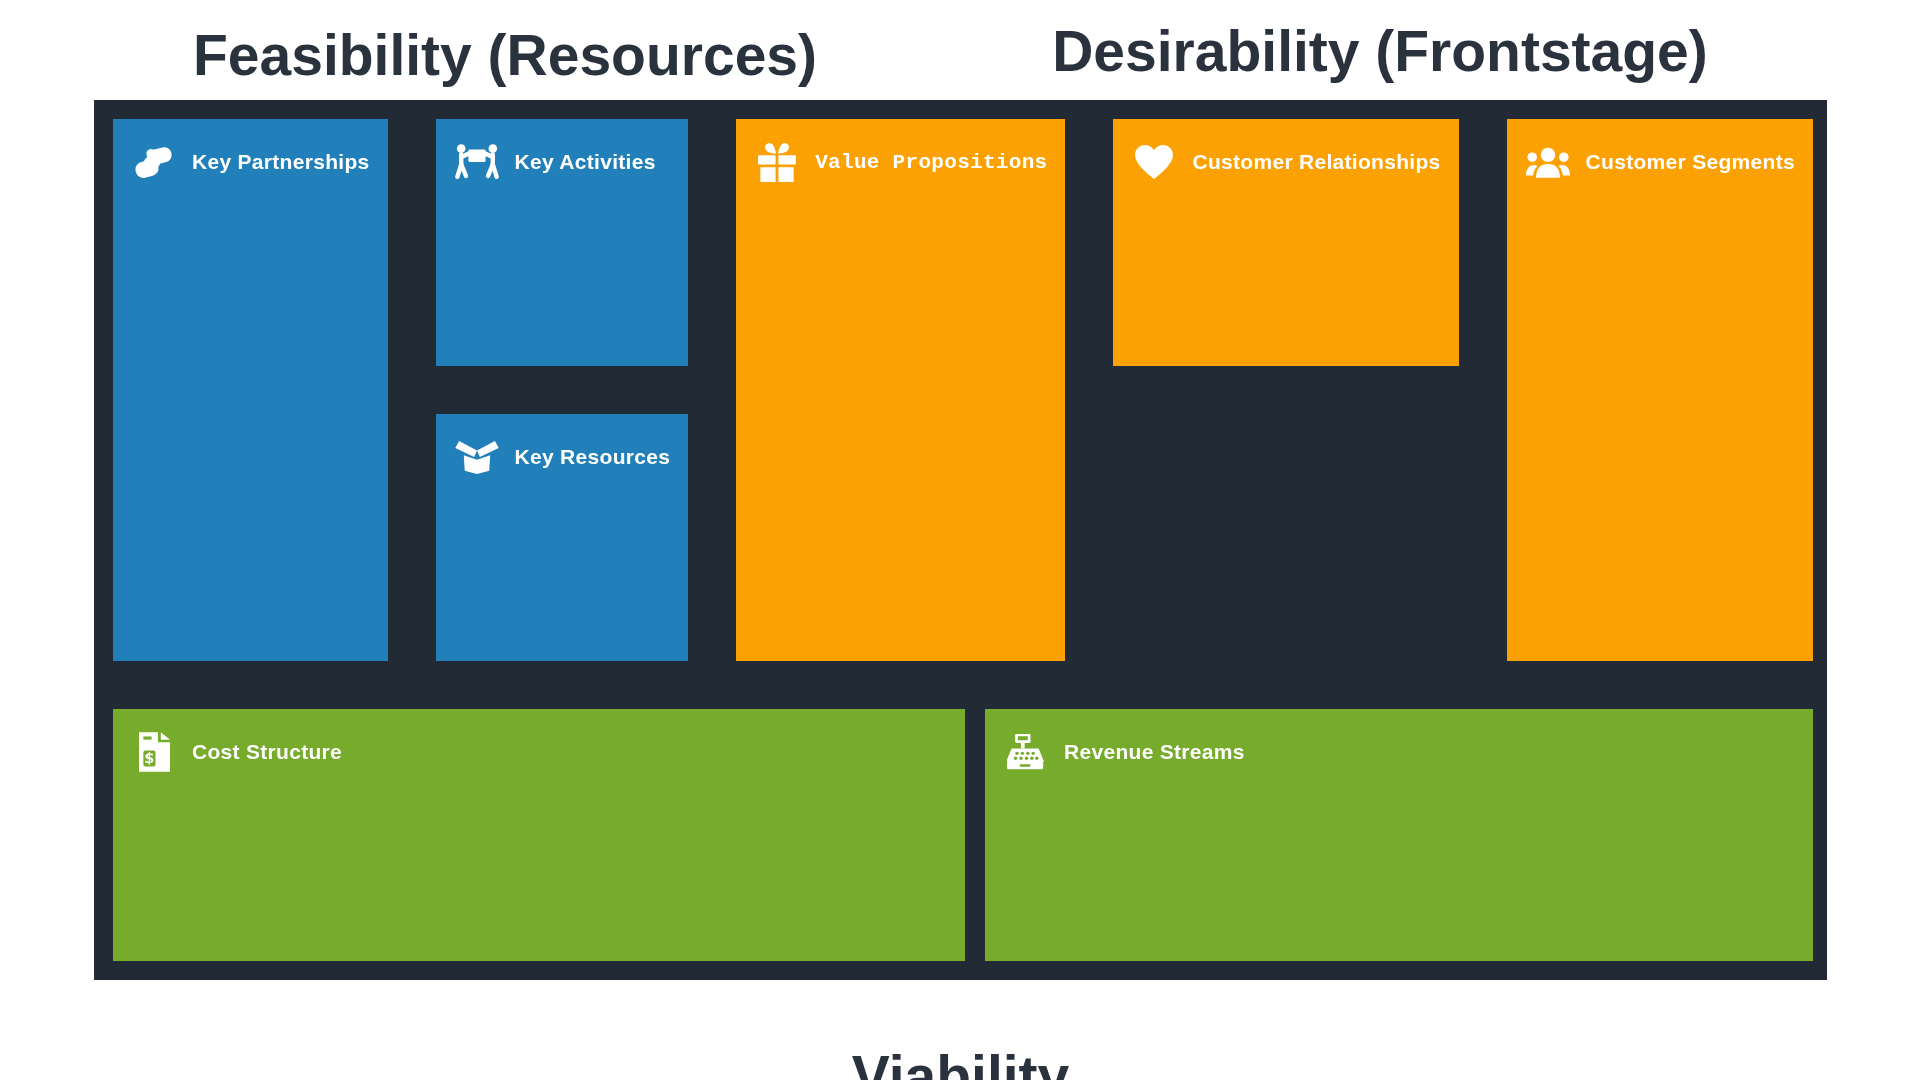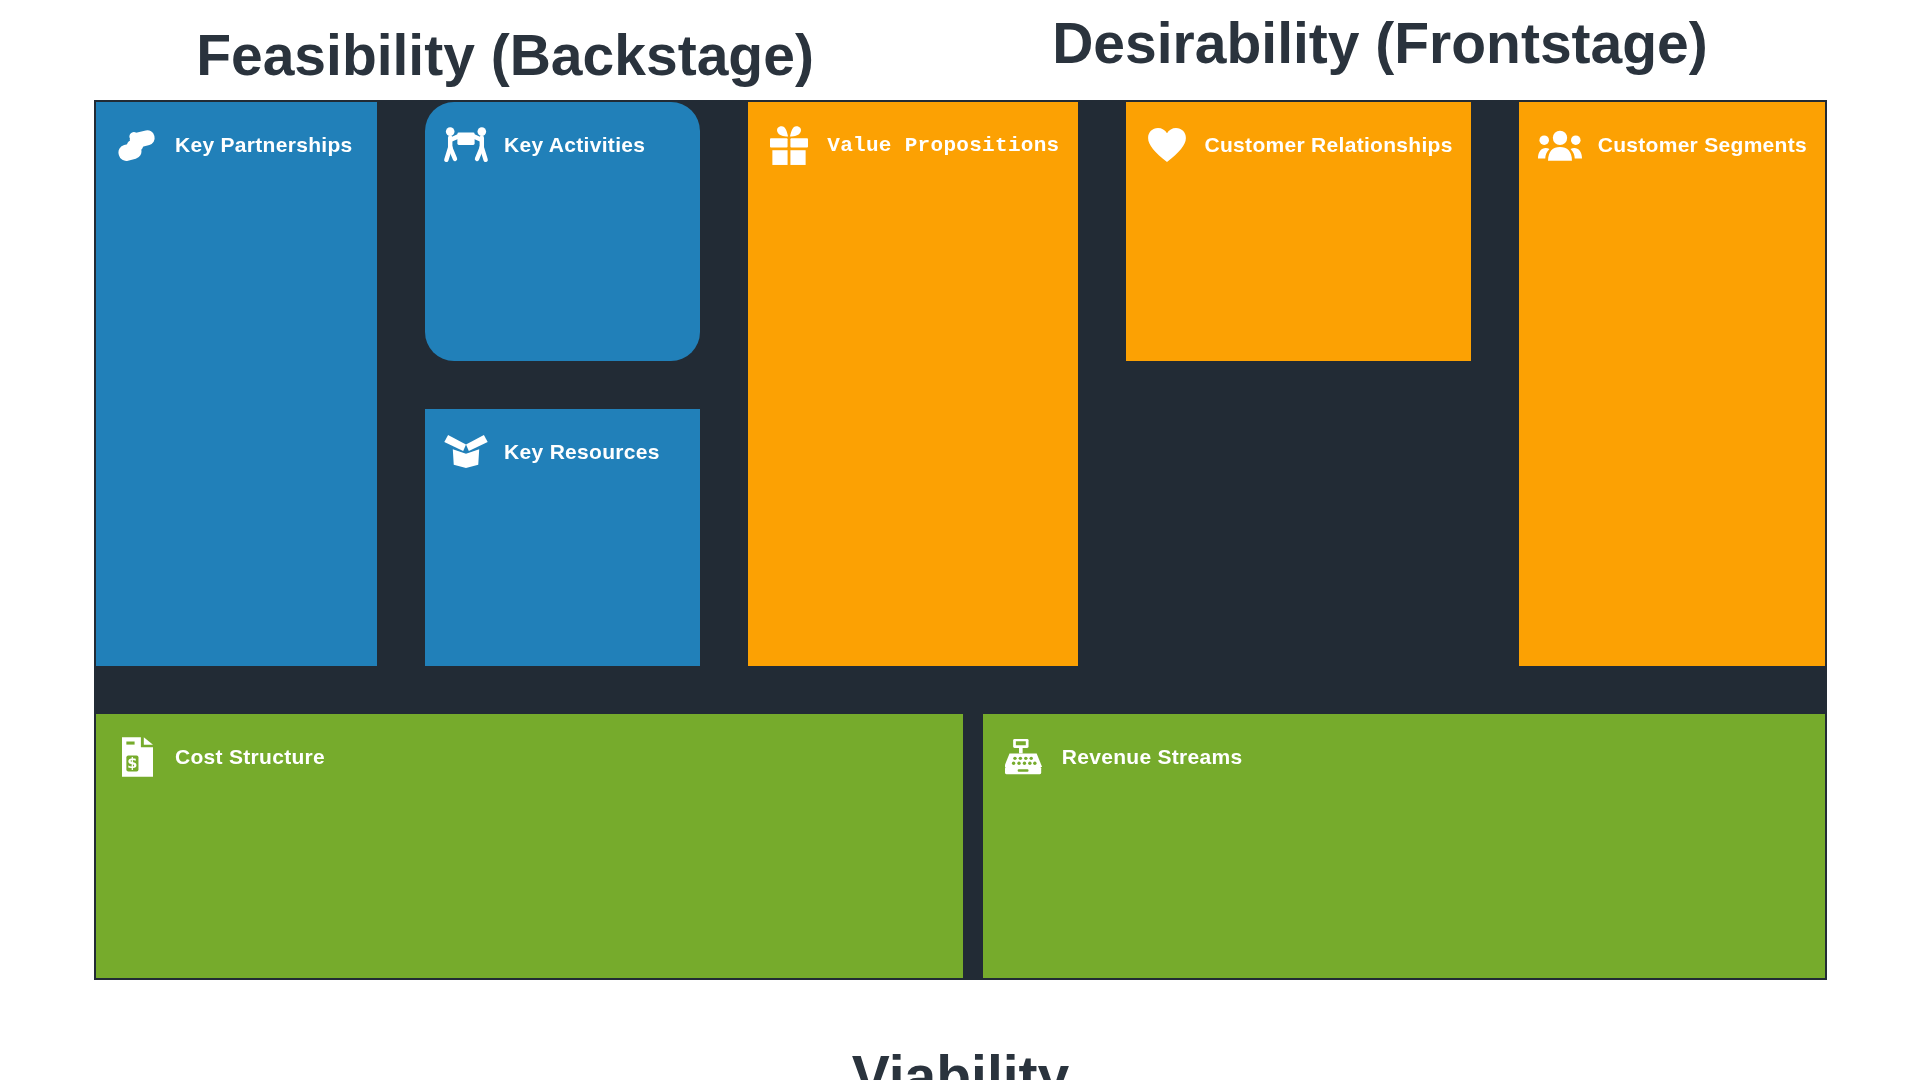--- a/index.html
+++ b/index.html
@@ -5,39 +5,39 @@
   html,body{margin:0;padding:0;background:#ffffff;}
   .stage{
     position:relative;width:1920px;height:1080px;overflow:hidden;
     background:#ffffff;font-family:"Liberation Sans",sans-serif;
   }
   .heading{
     position:absolute;font-weight:bold;color:#2a333d;
     font-size:57px;line-height:1.1;text-align:center;white-space:nowrap;
   }
   #h-left{top:24px;left:140px;width:730px;}
-  #h-right{top:12px;left:1015px;width:730px;}
+  #h-right{top:20px;left:1015px;width:730px;}
   #h-bottom{top:1045px;left:94px;width:1733px;}
   .frame{
     position:absolute;left:94px;top:100px;width:1733px;height:880px;
-    background:#222b35;box-sizing:border-box;padding:2px;
+    background:#222b35;box-sizing:border-box;padding:19px;
     display:grid;
     grid-template-columns:333fr 326fr 328fr 327fr 303fr;
     grid-template-rows:266fr 265fr 271fr;
     column-gap:19px;row-gap:20px;gap:48px;
   }
   .block{
     background:var(--bg);
     padding:22px 18px;box-sizing:border-box;
   }
   .backstage{--bg:#2180b9;}
   .frontstage{--bg:#fca103;}
   .viability{--bg:#76ab2c;}
   .b-kp{grid-column:1;grid-row:1/3;}
-  .b-ka{grid-column:2;grid-row:1;border-radius:29px;}
+  .b-ka{grid-column:2;grid-row:1;}
   .b-kr{grid-column:2;grid-row:2;}
   .b-vp{grid-column:3;grid-row:1/3;font-family:Liberation Mono, monospace;}
   .b-cr{grid-column:4;grid-row:1;}
   .b-ch{grid-column:4;grid-row:2;}
   .b-cs{grid-column:5;grid-row:1/3;}
   .bottom-row{
     grid-column:1/6;grid-row:3;
     display:grid;grid-template-columns:849fr 825fr;column-gap:20px;
   }
   .label-row{
@@ -49,21 +49,21 @@
     width:46px;height:42px;flex:0 0 auto;
     display:flex;align-items:center;justify-content:center;color:#ffffff;
   }
   .icon svg{display:block;}
 </style>
 </head>
 <body>
 
 <div class="stage">
 
-  <div class="heading" id="h-left">Feasibility (Backstage)</div>
+  <div class="heading" id="h-left">Feasibility (Resources)</div>
   <div class="heading" id="h-right">Desirability (Frontstage)</div>
   <div class="heading" id="h-bottom">Viability</div>
 
   <div class="frame">
 
     <div class="block backstage b-kp">
       <div class="label-row">
         <span class="icon">
           <svg width="44" height="34" viewBox="0 0 44 34" fill="currentColor">
             <g transform="rotate(-14 22 17)">

